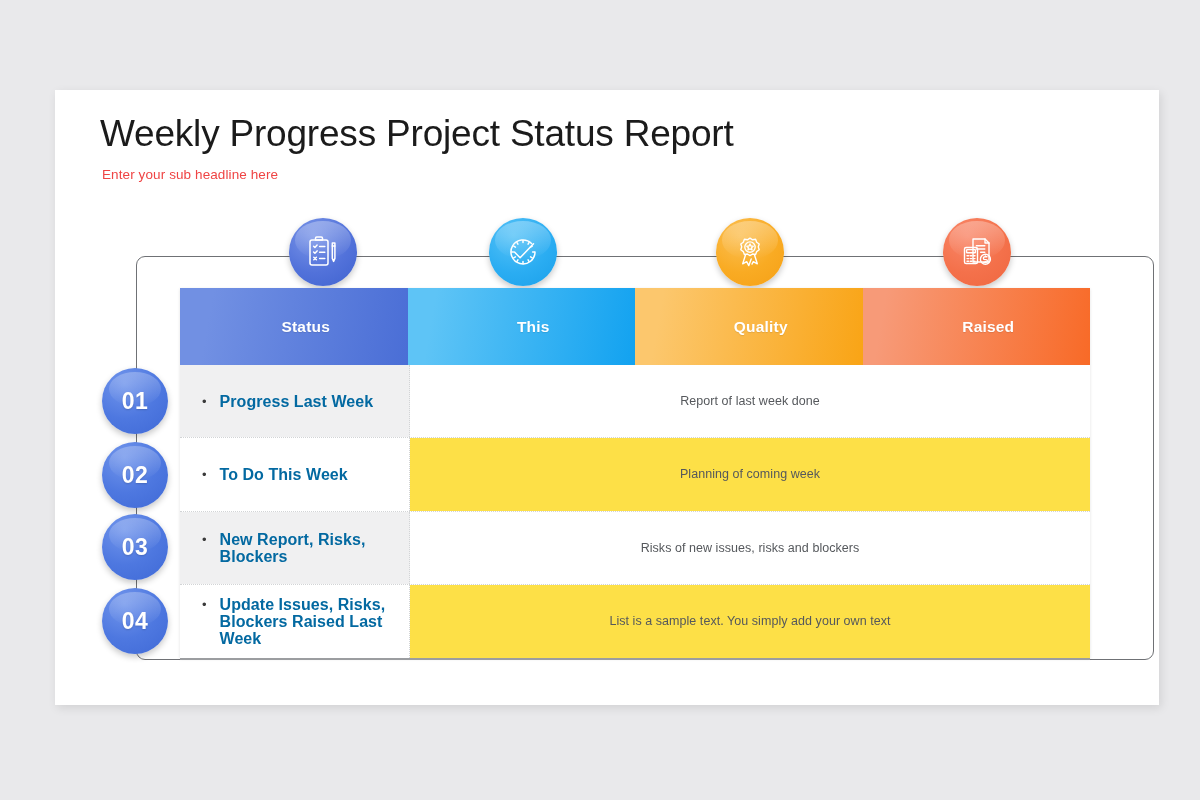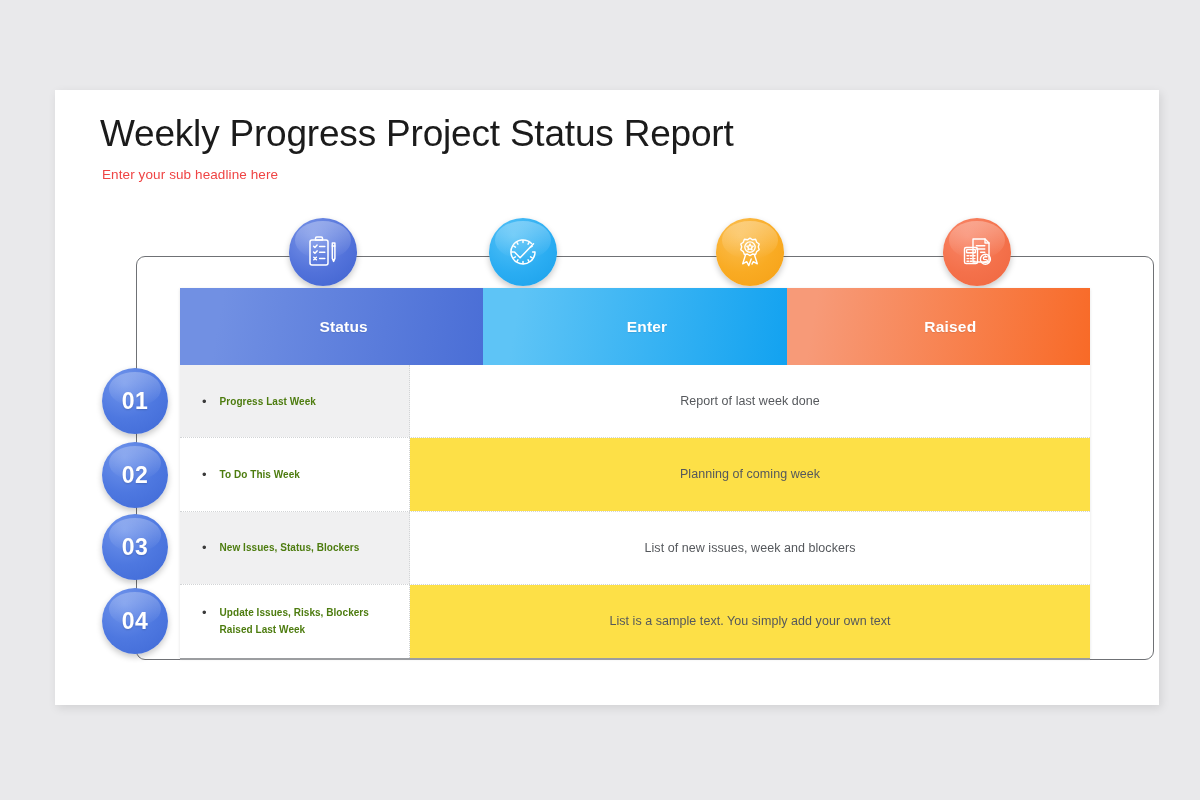--- a/index.html
+++ b/index.html
@@ -138,23 +138,23 @@
     align-items: flex-start;
   }
   .bullet-dot {
     color: #3a3a3a;
     font-size: 13px;
     line-height: 17px;
     margin-right: 13px;
     flex: 0 0 auto;
   }
   .label-text {
-    font-size: 10px;
+    font-size: 16px;
     font-weight: bold;
-    color: #4d7c0f;
+    color: #0369a1;
     line-height: 17px;
     letter-spacing: 0.05px;
   }
   .desc-text {
     font-size: 12.5px;
     color: #55585c;
     letter-spacing: 0.05px;
     text-align: center;
   }
 
@@ -299,21 +299,22 @@
       <span>03</span>
     </div>
   <div class="num-circle" id="num-4">
       <span>04</span>
     </div>
 
   <div id="status-table">
 
     <div id="table-header">
       <div class="th c0">Status</div>
-      <div class="th c1">Enter</div>
+      <div class="th c1">This</div>
+      <div class="th c2">Quality</div>
       <div class="th c3">Raised</div>
     </div>
 
     <div id="table-body">
 
       <div class="trow odd">
         <div class="cell-label">
           <span class="bullet-wrap">
             <span class="bullet-dot">•</span>
             <span class="label-text">Progress Last Week</span>
@@ -333,25 +334,25 @@
         </div>
         <div class="cell-desc">
           <span class="desc-text">Planning of coming week</span>
         </div>
       </div>
 
       <div class="trow odd">
         <div class="cell-label">
           <span class="bullet-wrap">
             <span class="bullet-dot">•</span>
-            <span class="label-text">New Issues, Status, Blockers</span>
+            <span class="label-text">New Report, Risks, Blockers</span>
           </span>
         </div>
         <div class="cell-desc">
-          <span class="desc-text">List of new issues, week and blockers</span>
+          <span class="desc-text">Risks of new issues, risks and blockers</span>
         </div>
       </div>
 
       <div class="trow even">
         <div class="cell-label">
           <span class="bullet-wrap">
             <span class="bullet-dot">•</span>
             <span class="label-text" style="max-width:180px; display:inline-block;">Update Issues, Risks, Blockers Raised Last Week</span>
           </span>
         </div>

